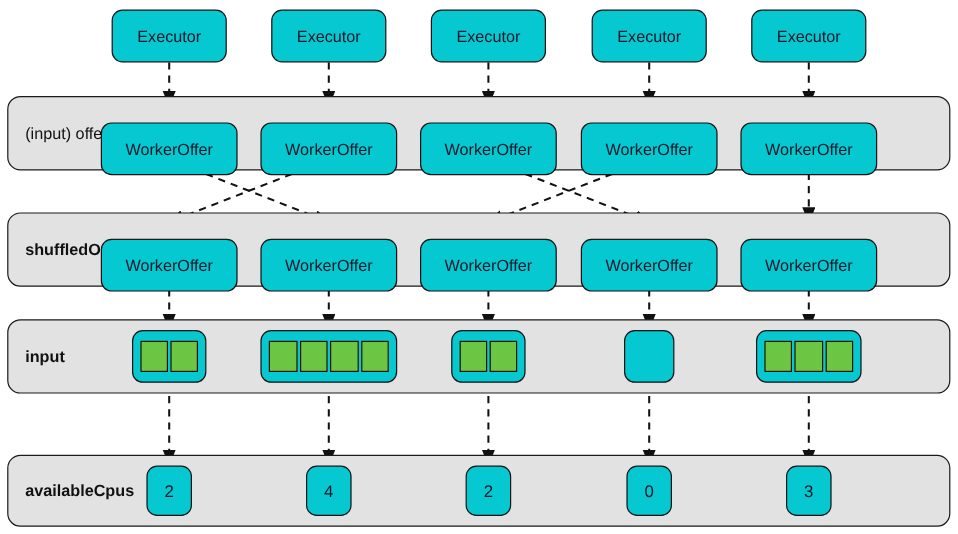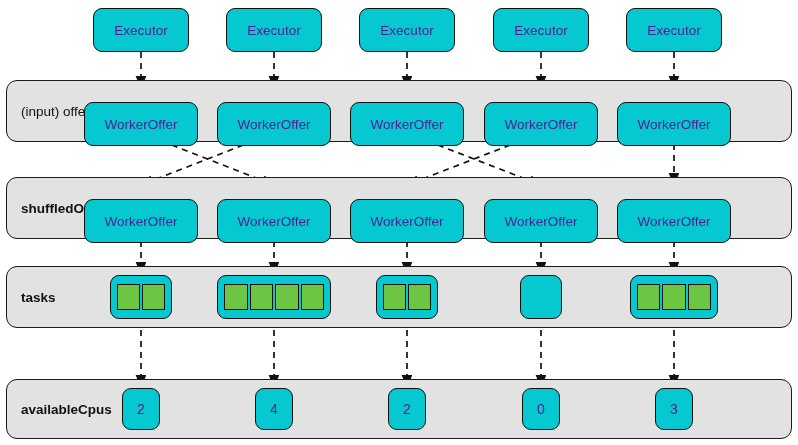--- a/index.html
+++ b/index.html
@@ -6,21 +6,21 @@
   body{width:798px;height:445px;position:relative;overflow:hidden;
        font-family:"Liberation Sans","DejaVu Sans",sans-serif;}
   #stage{position:absolute;left:0;top:0;width:798px;height:445px;}
   svg.layer{position:absolute;left:0;top:0;width:798px;height:445px;pointer-events:none;}
   .band{position:absolute;background:#E2E2E2;border:1.6px solid #1a1a1a;border-radius:11px;box-sizing:border-box;}
   .band-label{position:absolute;left:14px;top:50%;transform:translateY(-50%);
               font-size:13.5px;color:#111;white-space:nowrap;}
   .band-label.bold{font-weight:bold;}
   .node{position:absolute;box-sizing:border-box;background:#06C8D0;
         border:1.6px solid #111;border-radius:9px;display:flex;
-        align-items:center;justify-content:center;color:#4c1d95;font-size:13.5px;
+        align-items:center;justify-content:center;color:#0f172a;font-size:13.5px;
         white-space:nowrap;}
   .exec{width:96px;height:44px;top:8px;}
   .offer{width:114px;height:44px;margin-top:13px;}
   .cpu{width:38px;height:42px;font-size:14px;}
   .taskgroup{position:absolute;box-sizing:border-box;background:#06C8D0;
              border:1.6px solid #111;border-radius:9px;display:flex;
              align-items:center;gap:2px;padding:5px 6px;height:44px;}
   .taskcell{width:24px;height:26px;background:#6CC644;border:1.4px solid #111;box-sizing:border-box;}
   .taskgroup.empty{width:42px;}
 </style>
@@ -60,21 +60,21 @@
   </svg>
 
   <div id="bands">
       <div class="band" style="left: 6px; top: 80px; width: 786px; height: 62px;">
         <div class="band-label">(input) offers</div>
       </div>
       <div class="band" style="left: 6px; top: 177px; width: 786px; height: 62px;">
         <div class="band-label bold">shuffledOffers</div>
       </div>
       <div class="band" style="left: 6px; top: 266px; width: 786px; height: 62px;">
-        <div class="band-label bold">tasks</div>
+        <div class="band-label bold">input</div>
       </div>
       <div class="band" style="left: 6px; top: 379px; width: 786px; height: 60px;">
         <div class="band-label bold">availableCpus</div>
       </div>
     </div>
   <div id="nodes">
       <div class="node exec" style="left: 93px;">Executor</div>
       <div class="node exec" style="left: 226px;">Executor</div>
       <div class="node exec" style="left: 359px;">Executor</div>
       <div class="node exec" style="left: 493px;">Executor</div>

